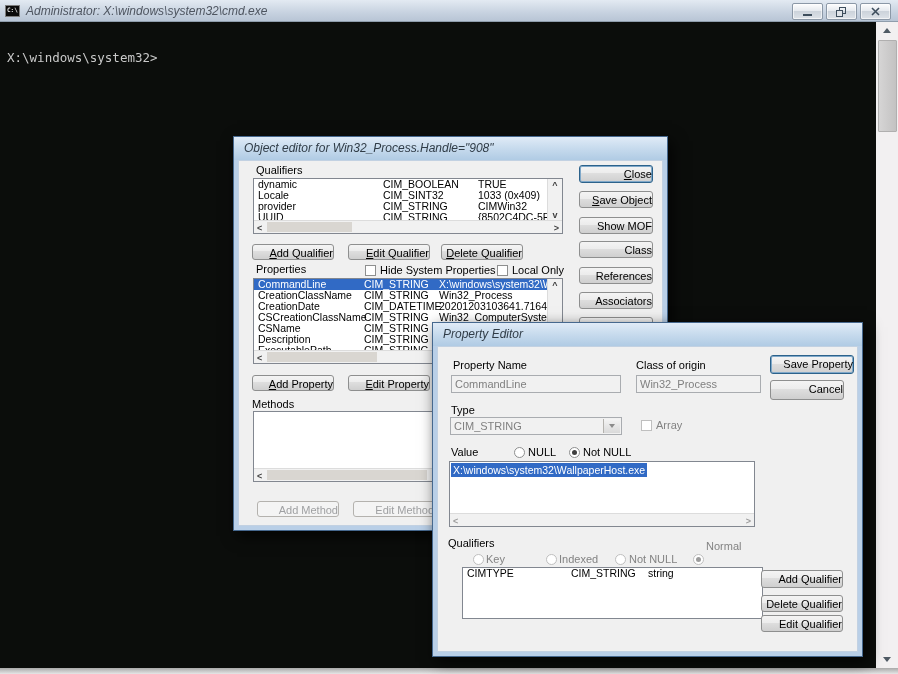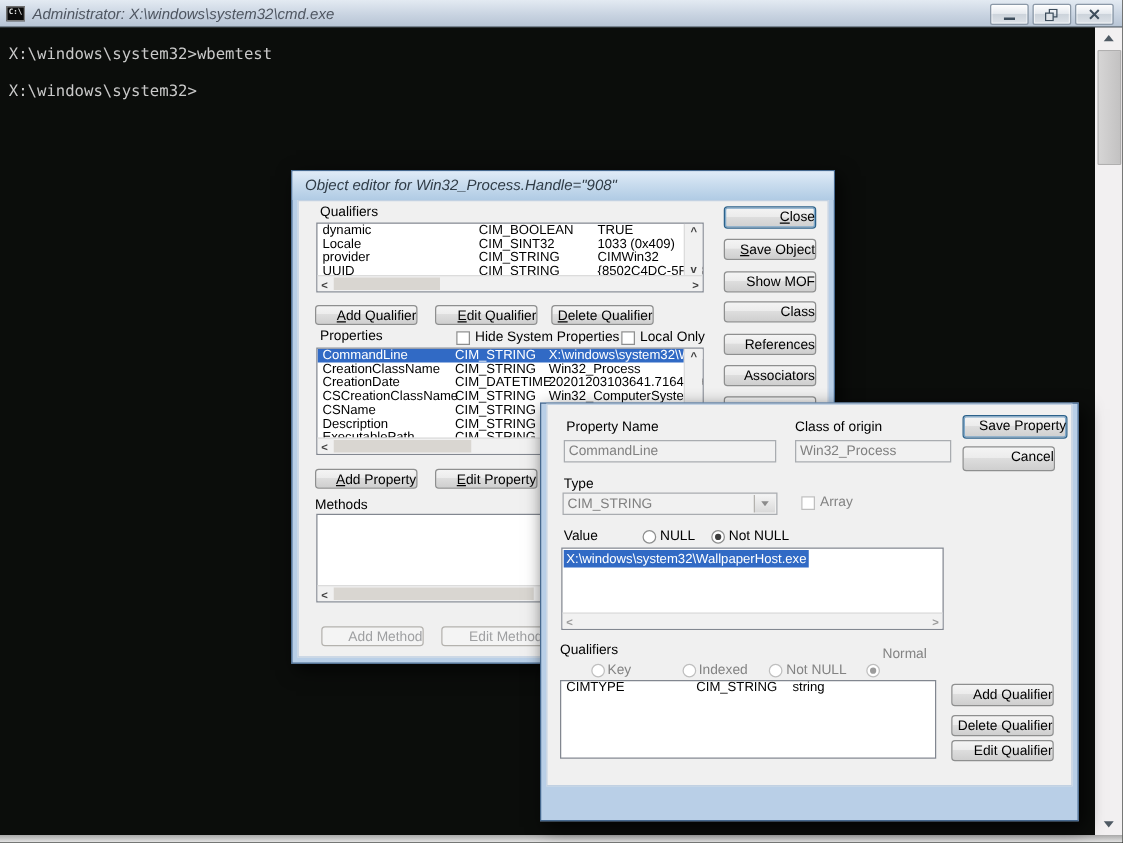--- a/index.html
+++ b/index.html
@@ -98,21 +98,20 @@
       </div>
       <div class="cap-btn">
         <svg width="10" height="9">
             <path d="M1 1 L8 8 M8 1 L1 8" stroke="#3d4d5c" stroke-width="1.6"></path>
           </svg>
       </div>
     </div>
   </div>
 
   <div class="console">
-    <div>X:\windows\system32&gt;wbemtest</div>
     <div></div>
     <div>X:\windows\system32&gt;</div>
   </div>
 
   <div class="con-sb">
     <div class="sbtn" style="top:0;">
         <i class="tri-up"></i>
       </div>
     <div class="con-thumb"></div>
     <div class="sbtn" style="bottom:0;">
@@ -234,20 +233,21 @@
       <div class="btn mn" style="left:340px;top:30px;width:74px;height:17px;">Save Object</div>
       <div class="btn" style="left:340px;top:56px;width:74px;height:17px;">Show MOF</div>
       <div class="btn" style="left:340px;top:80px;width:74px;height:17px;">Class</div>
       <div class="btn" style="left:340px;top:106px;width:74px;height:17px;">References</div>
       <div class="btn" style="left:340px;top:131px;width:74px;height:17px;">Associators</div>
       <div class="btn" style="left:340px;top:156px;width:74px;height:17px;"></div>
     </div>
   </div>
 
   <div class="dlg" style="left:432px;top:322px;width:431px;height:335px;">
+    <div class="dlg-title">Property Editor</div>
     <div class="dlg-body" style="height:306px;">
 
       <div class="lbl" style="left:15px;top:12px;">Property Name</div>
       <div class="tbox" style="left:13px;top:28px;width:170px;height:18px;">CommandLine</div>
 
       <div class="lbl" style="left:198px;top:12px;">Class of origin</div>
       <div class="tbox" style="left:198px;top:28px;width:125px;height:18px;">Win32_Process</div>
 
       <div class="btn default" style="left:332px;top:8px;width:84px;height:19px;">Save Property</div>
       <div class="btn" style="left:332px;top:33px;width:74px;height:20px;">Cancel</div>
@@ -279,21 +279,21 @@
       <div class="lbl" style="left:10px;top:190px;">Qualifiers</div>
       <div class="radio disabled" style="left:35px;top:207px;"></div>
       <div class="lbl gray" style="left:48px;top:206px;">Key</div>
       <div class="radio disabled" style="left:108px;top:207px;"></div>
       <div class="lbl gray" style="left:121px;top:206px;">Indexed</div>
       <div class="radio disabled" style="left:177px;top:207px;"></div>
       <div class="lbl gray" style="left:191px;top:206px;">Not NULL</div>
       <div class="radio disabled checked" style="left:255px;top:207px;"></div>
       <div class="lbl gray" style="left:268px;top:193px;">Normal</div>
 
-      <div class="listbox pqlist" style="left:10px;top:220px;width:301px;height:63px;">
+      <div class="listbox pqlist" style="left:24px;top:220px;width:301px;height:52px;">
         <div class="lrow">
           <span class="c1">CIMTYPE</span>
           <span class="c2">CIM_STRING</span>
           <span class="c3">string</span>
         </div>
       </div>
 
       <div class="btn" style="left:323px;top:223px;width:82px;height:18px;">Add Qualifier</div>
       <div class="btn" style="left:323px;top:248px;width:82px;height:17px;">Delete Qualifier</div>
       <div class="btn" style="left:323px;top:268px;width:82px;height:17px;">Edit Qualifier</div>

